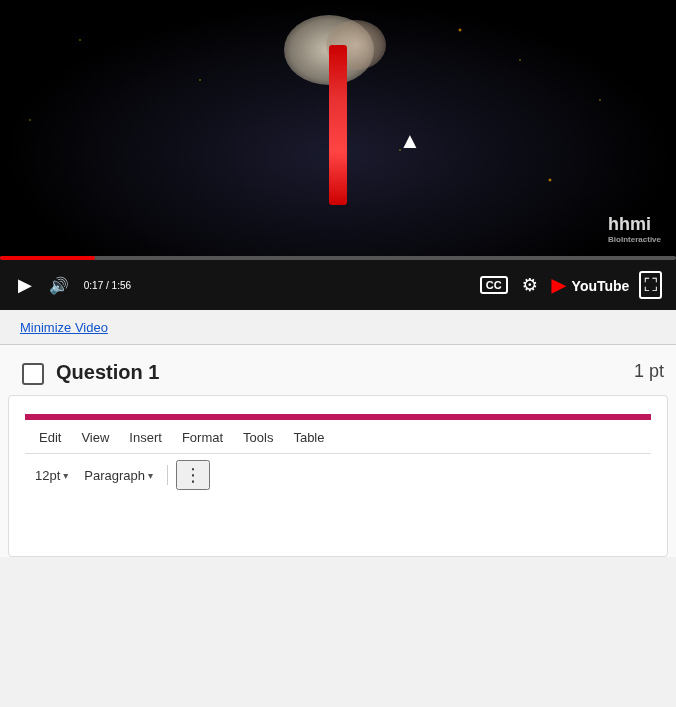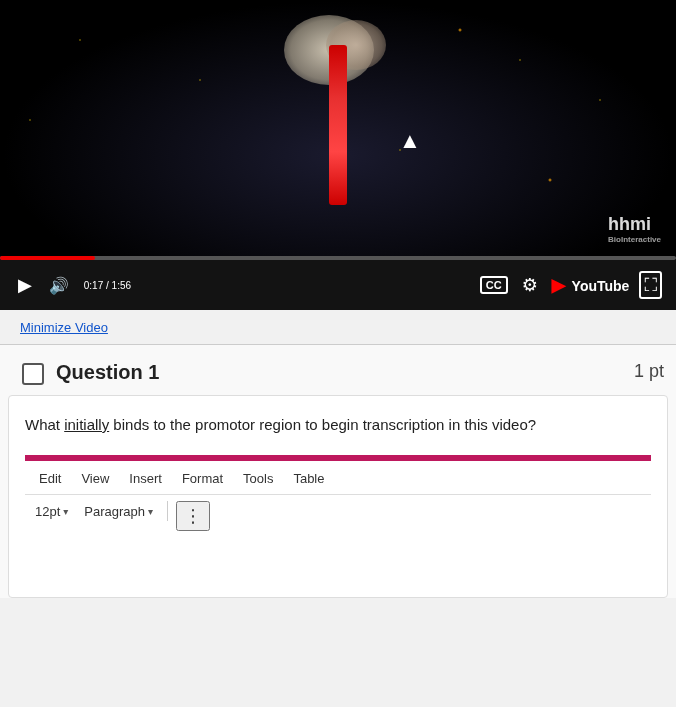--- a/index.html
+++ b/index.html
@@ -306,21 +306,21 @@
     .menu-item {
       font-size: 13px;
       color: #333;
       padding: 4px 10px;
       cursor: pointer;
       border-radius: 3px;
     }
 
     .editor-toolbar {
       display: flex;
-      align-items: flex-start;
+      align-items: center;
       gap: 4px;
       border-top: 1px solid #ddd;
       padding: 6px 4px;
     }
 
     .toolbar-select {
       display: flex;
       align-items: center;
       gap: 3px;
       padding: 3px 6px;
@@ -412,23 +412,20 @@
 <div class="question-section">
   <div class="question-header">
     <div class="checkbox-icon"></div>
     <div class="question-title-area">
       <span class="question-title">Question 1</span>
     </div>
     <span class="question-points">1 pt</span>
   </div>
 
   <div class="question-card">
-    <p class="question-text">
-      <span>What </span><u>initially</u><span> binds to the promotor region to begin transcription in this video?</span>
-    </p>
 
     <div class="editor-menubar">
       <span class="menu-item">Edit</span>
       <span class="menu-item">View</span>
       <span class="menu-item">Insert</span>
       <span class="menu-item">Format</span>
       <span class="menu-item">Tools</span>
       <span class="menu-item">Table</span>
     </div>
 

